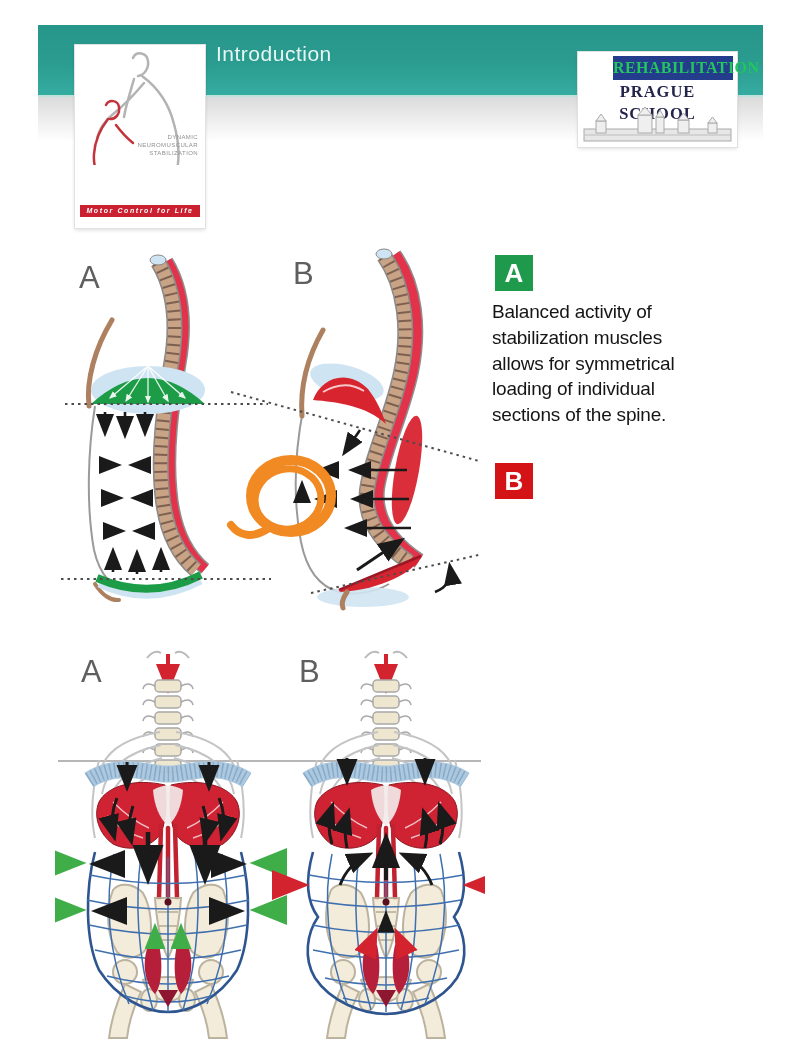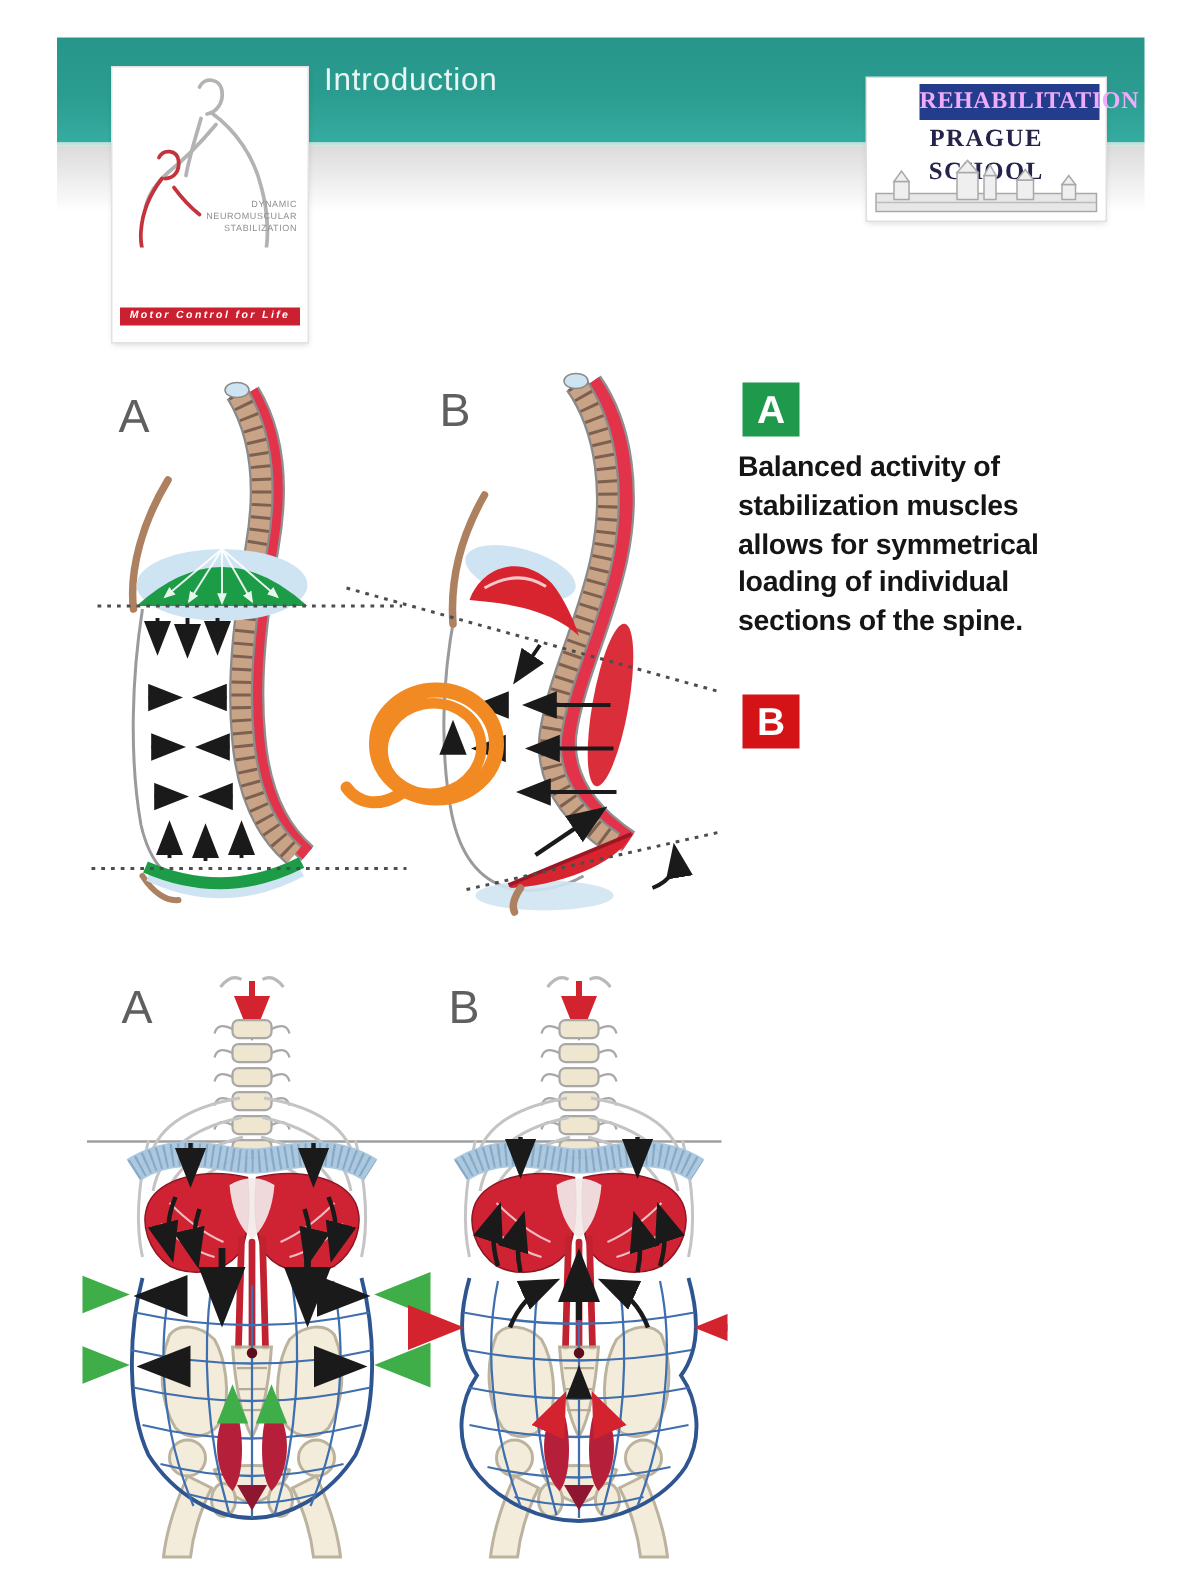--- a/index.html
+++ b/index.html
@@ -22,33 +22,33 @@
             font-family:"Liberation Serif",serif;font-weight:bold;font-size:46px;line-height:46px;
             color:#111;letter-spacing:2px;}
   .dns-reg{font-size:11px;vertical-align:20px;letter-spacing:0;}
   .dns-banner{position:absolute;left:5px;right:5px;top:160px;height:12px;background:#cb2030;
               color:#fff;font-size:7px;font-style:italic;font-weight:bold;letter-spacing:1.6px;
               text-align:center;line-height:12px;}
   
   .prg-card{position:absolute;left:578px;top:52px;width:159px;height:95px;background:#fff;
             box-shadow:0 0 0 1px #e0e0e0,0 2px 4px rgba(0,0,0,.12);}
   .prg-line1{position:absolute;left:4px;right:4px;top:4px;height:24px;background:#243c8c;
-             color:#f0abfc;font-family:"Liberation Serif",serif;font-weight:bold;font-size:16px;
+             color:#22c55e;font-family:"Liberation Serif",serif;font-weight:bold;font-size:16px;
              line-height:24px;text-align:center;letter-spacing:.4px;margin-left:31px;}
   .prg-line2{position:absolute;left:4px;right:4px;top:29px;height:22px;color:#23234c;
              font-family:"Liberation Serif",serif;font-weight:bold;font-size:16.5px;
              line-height:22px;text-align:center;letter-spacing:1px;}
   .prg-castle{position:absolute;left:4px;right:4px;top:53px;height:38px;}
   
   .badge{position:absolute;width:38px;height:36px;color:#fff;font-weight:bold;font-size:26px;
          text-align:center;line-height:36px;}
   .badge-a{left:495px;top:255px;background:#1f9a4d;}
   .badge-b{left:495px;top:463px;background:#d41317;}
   .para{position:absolute;left:492px;width:260px;color:#151515;font-size:19px;
-        line-height:25.8px;font-weight:bold;letter-spacing:-.2px;white-space:pre-line;}
+        line-height:25.8px;font-weight:normal;letter-spacing:-.2px;white-space:pre-line;}
   .para-a{top:299px;}
   .para-b{top:505px;}
   
   .fig-top{position:absolute;left:55px;top:240px;width:425px;height:390px;}
   .fig-bottom{position:absolute;left:55px;top:640px;width:430px;height:420px;}
   .fig-label{font-family:"Liberation Sans",sans-serif;font-size:31px;fill:#5f5f5f;}
 </style>
 </head>
 <body>
 

